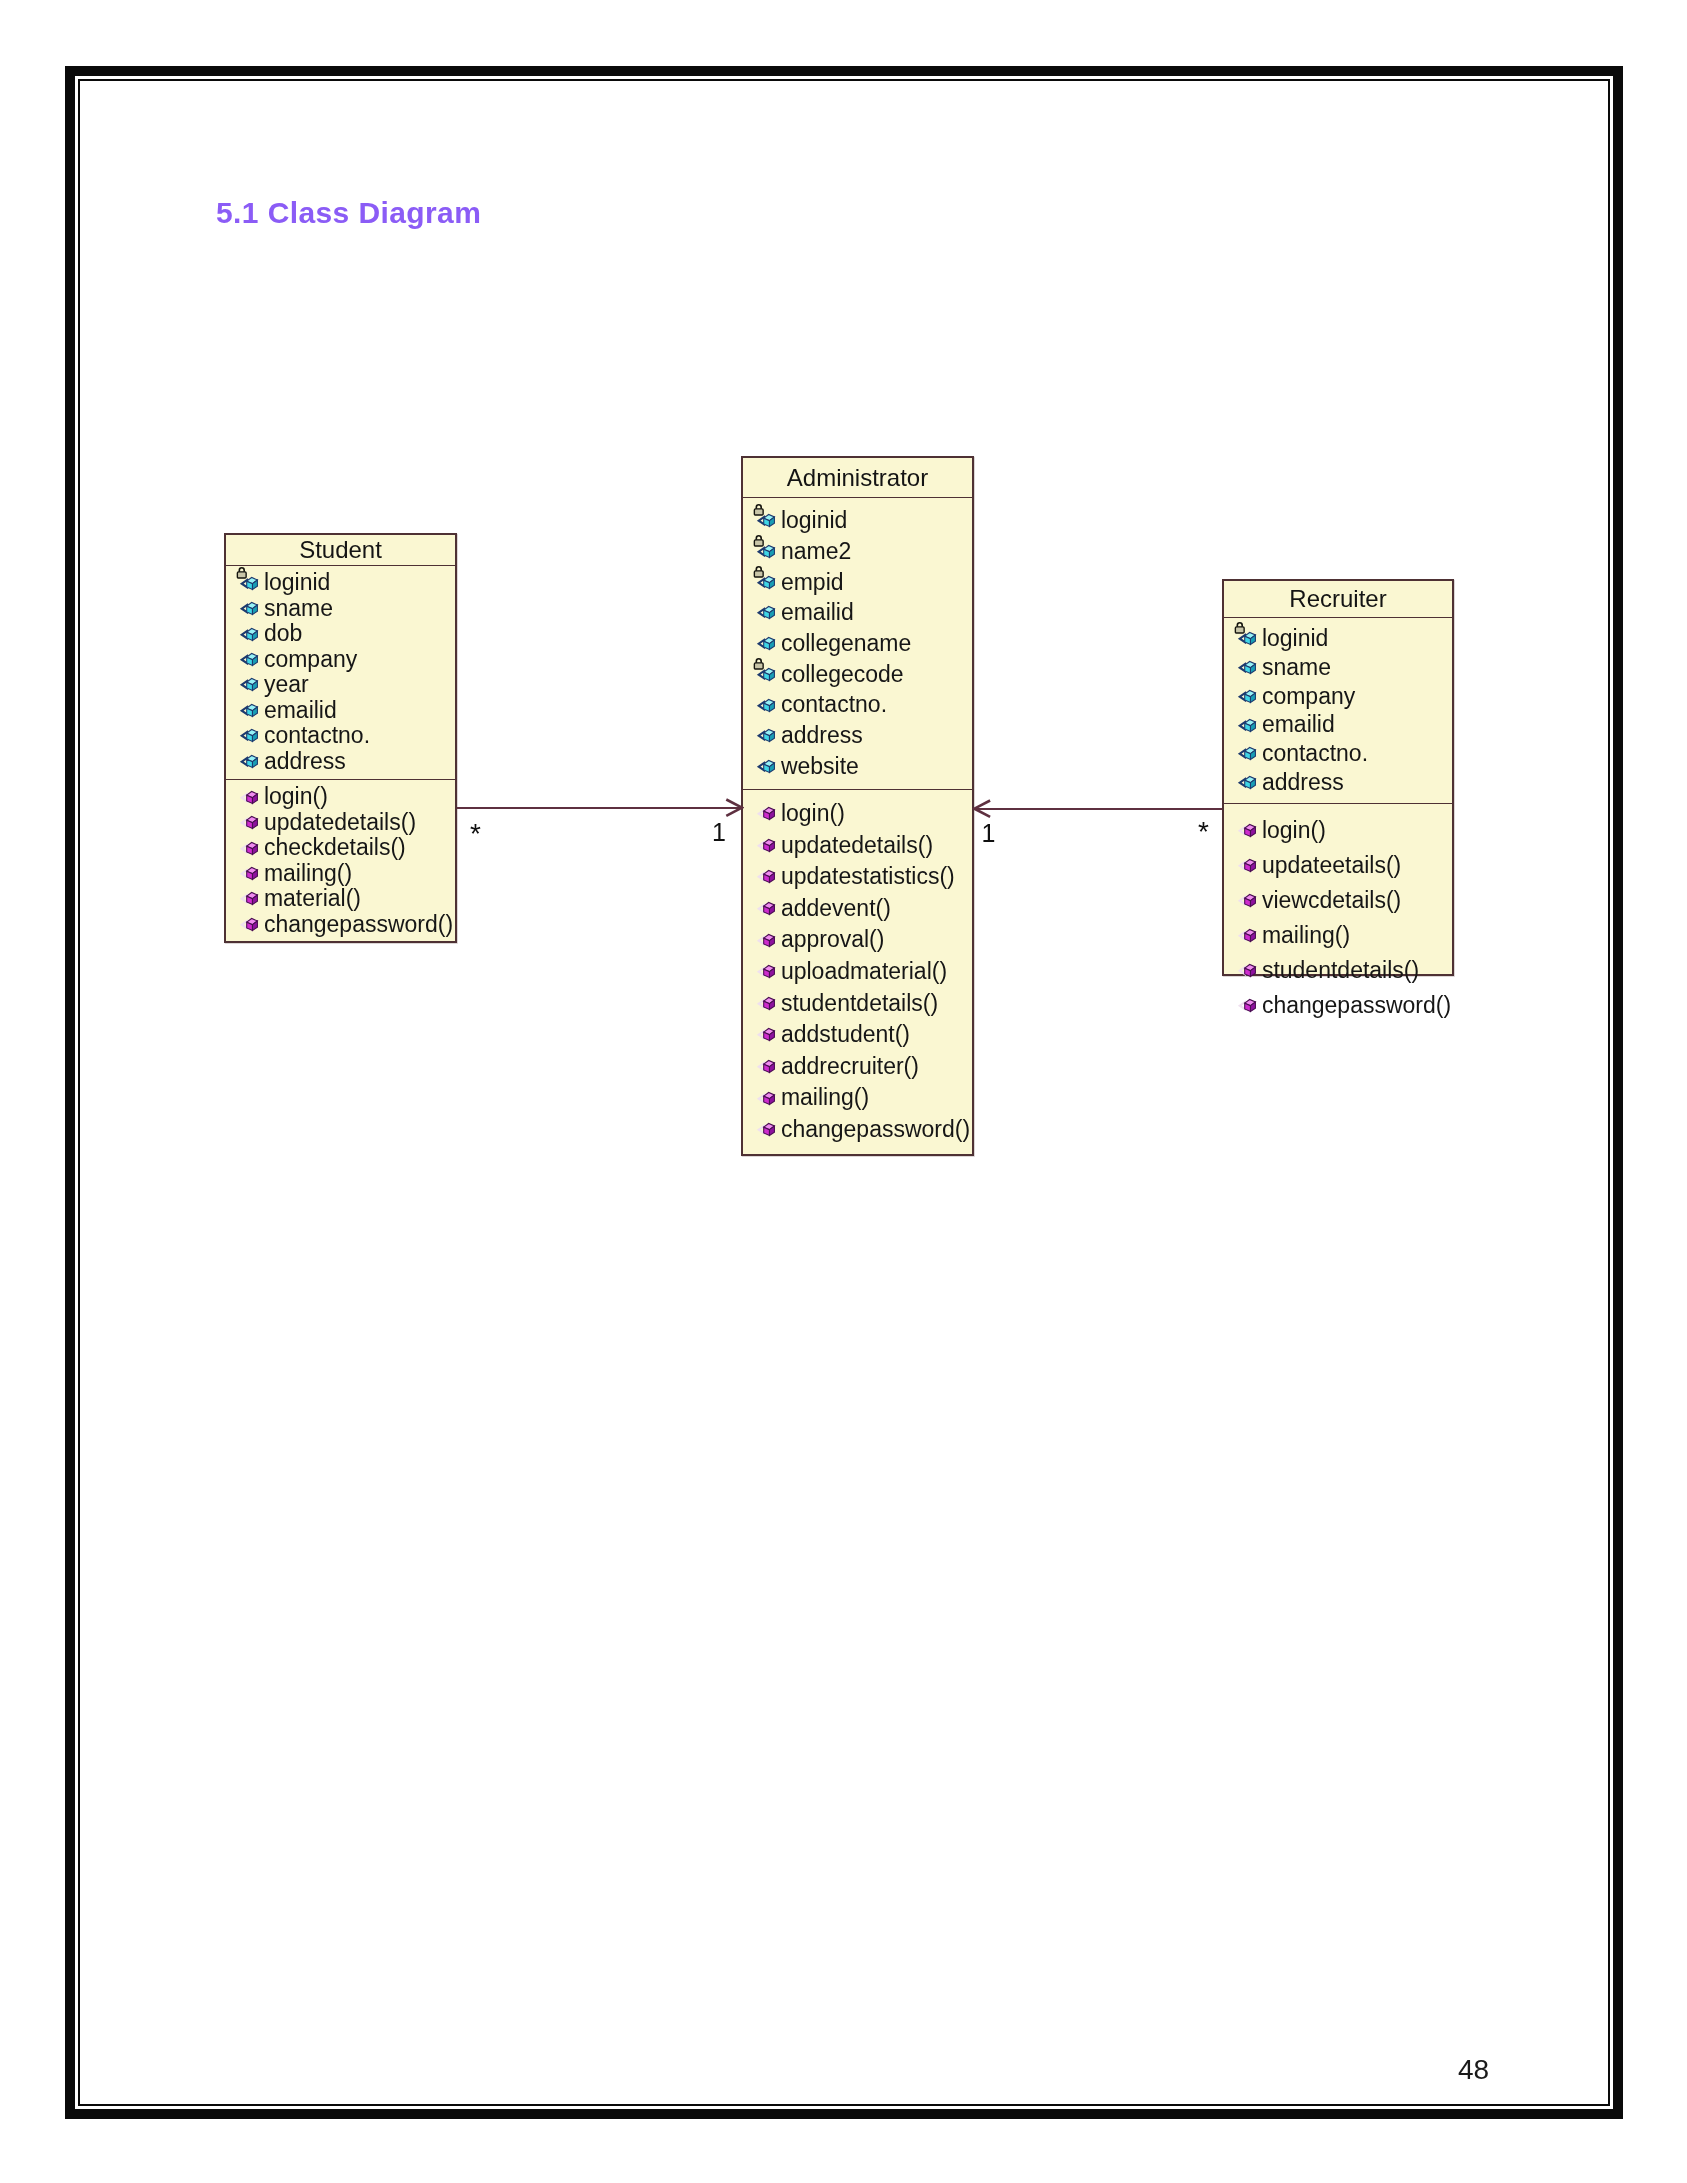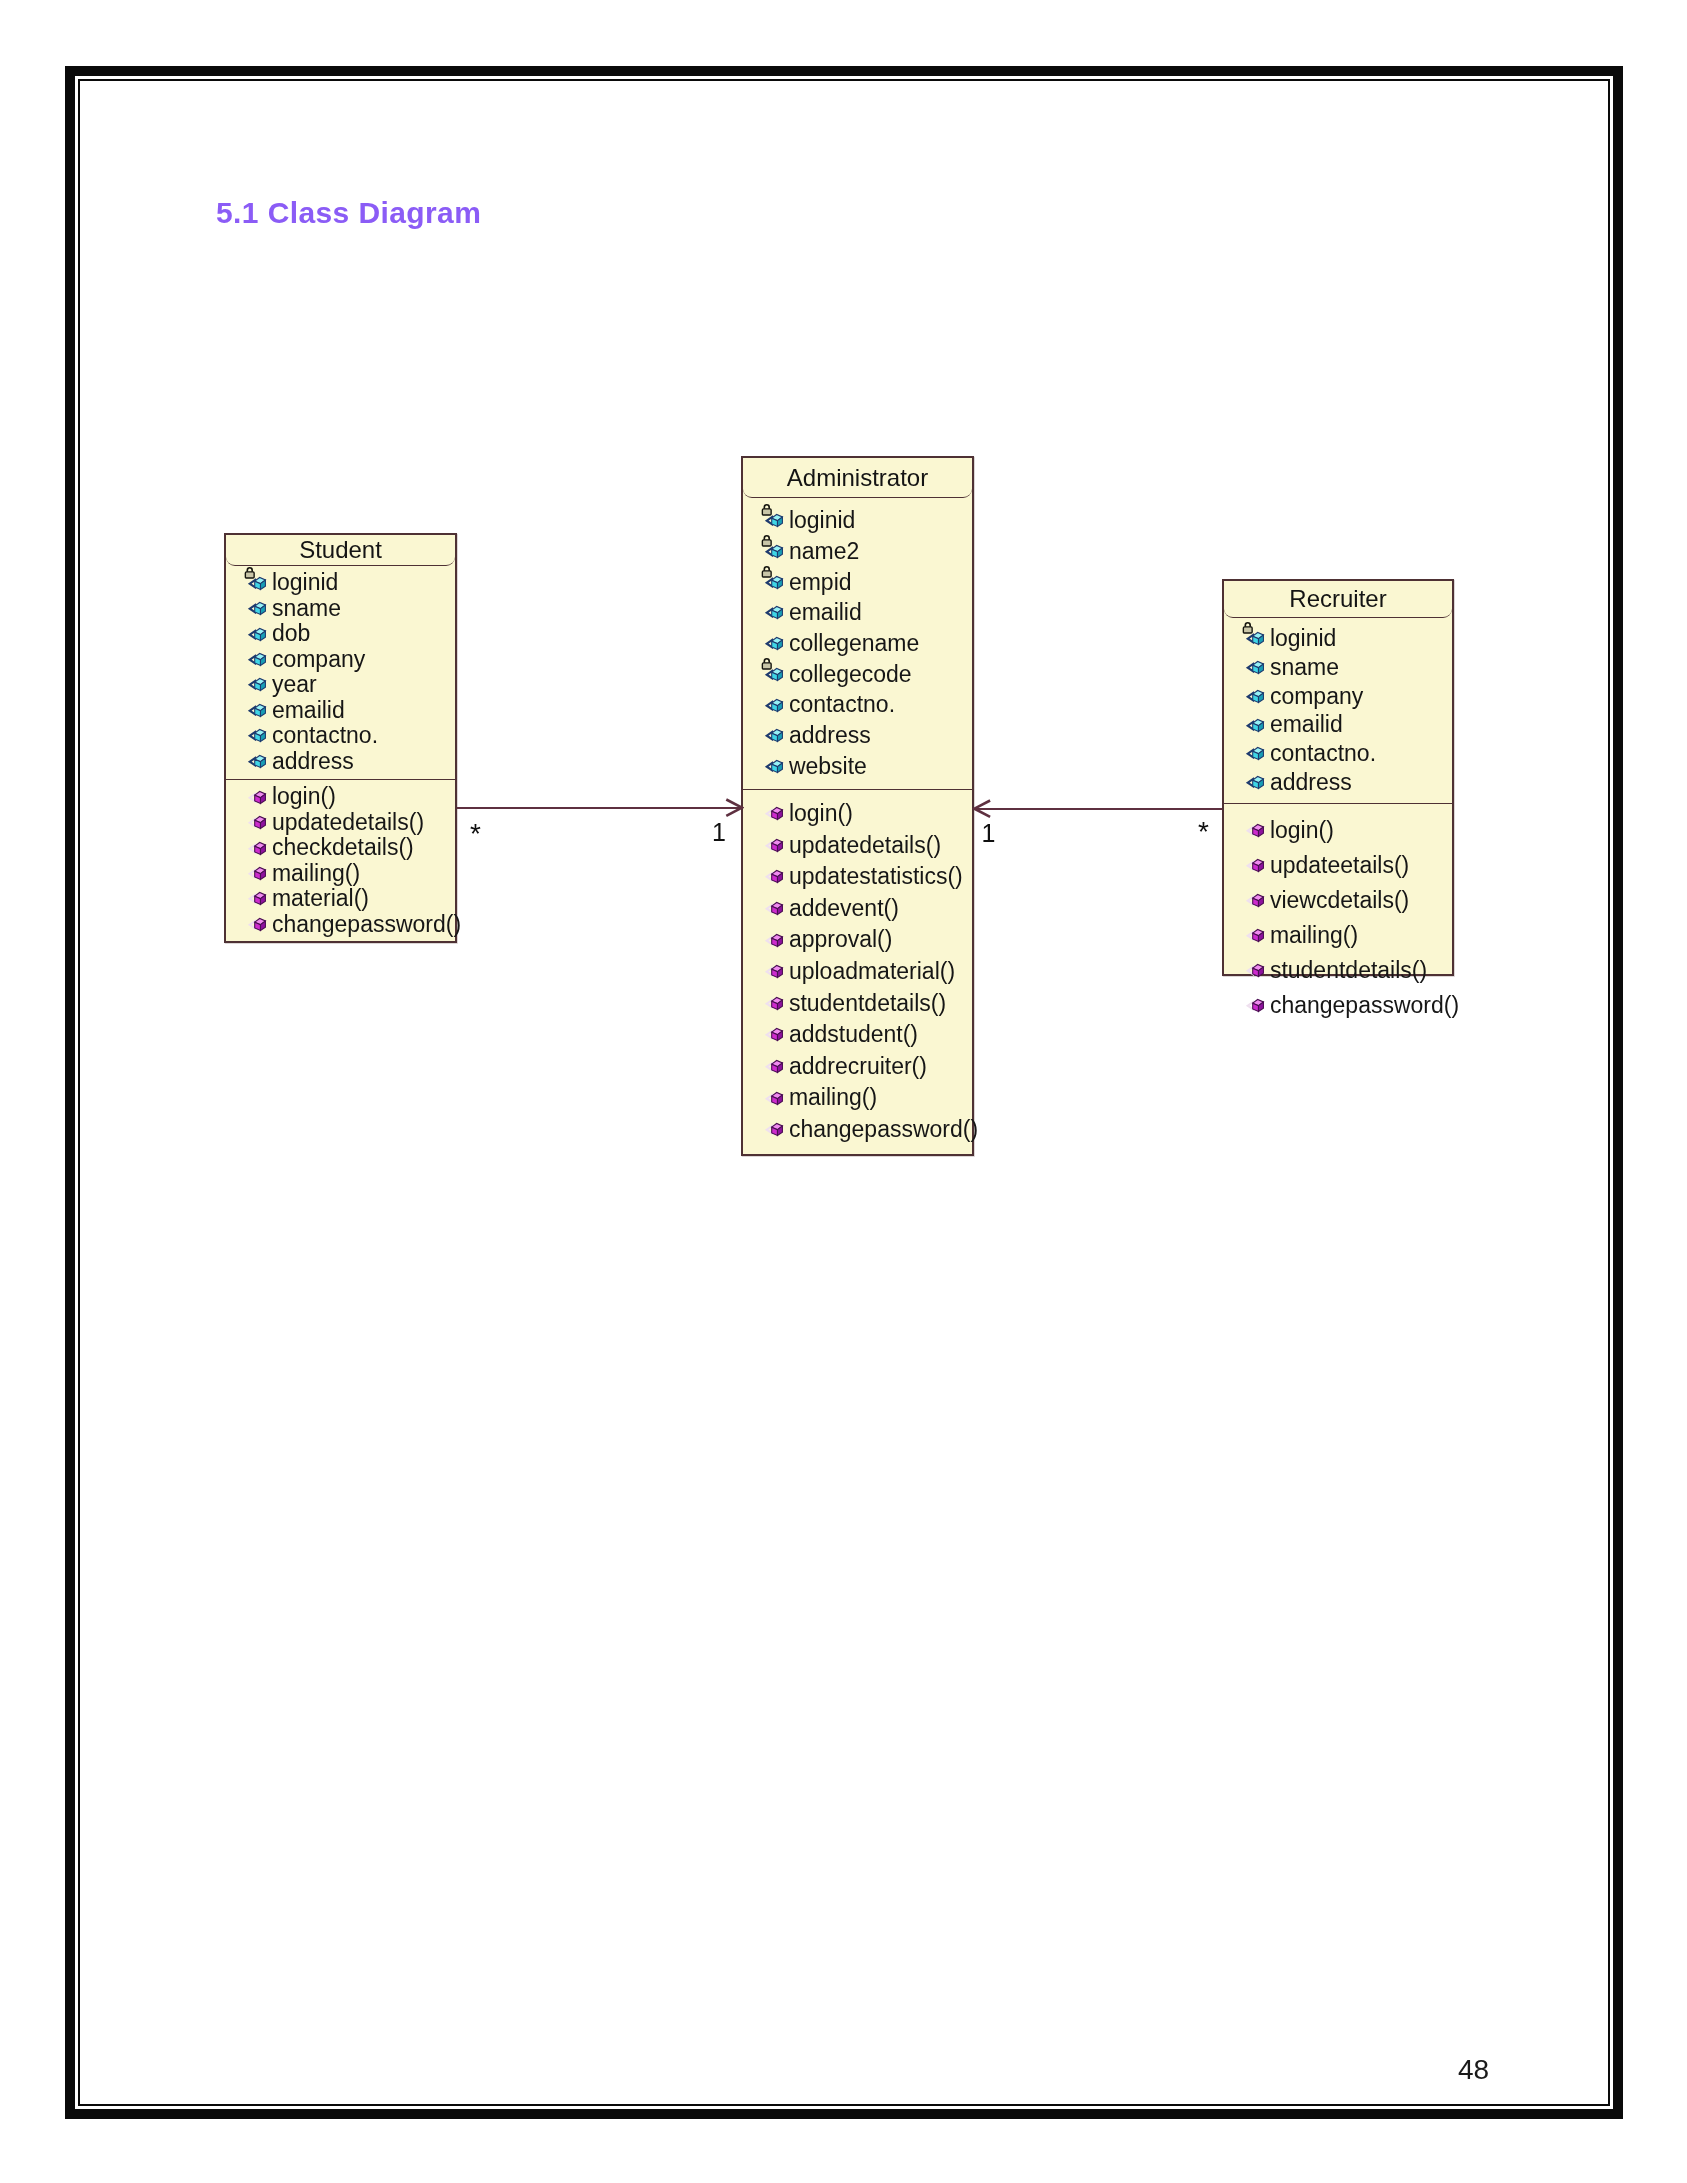--- a/index.html
+++ b/index.html
@@ -40,30 +40,29 @@
   .uml-class{
     position:absolute;
     background:var(--class-fill);
     border:2.5px solid var(--class-border);
     box-shadow:0.8px 0.8px 0 rgba(80,50,50,.25);
   }
   .uml-title{
     display:flex;align-items:center;justify-content:center;
     font-size:24px;color:#141414;
     border-bottom:1.6px solid var(--class-border);
-    border-radius:9px;
   }
   .uml-attrs,.uml-ops{
     display:flex;flex-direction:column;justify-content:space-evenly;
     padding:3.3px 0;
   }
   .uml-ops{border-top:1.6px solid var(--class-border);}
   .member-row{
     display:flex;align-items:center;
-    padding-left:22px;
+    padding-left:14px;
     line-height:1;
   }
   .member-label{
     font-size:23px;color:var(--text);
     margin-left:2.5px;white-space:nowrap;
   }
   .mi{position:relative;width:21.4px;height:16.5px;flex:0 0 21.4px;display:inline-block;}
   .mi svg{position:absolute;left:0;top:0;overflow:visible;}
   .mi .lock{left:-4.1px;top:-9px;}
   

